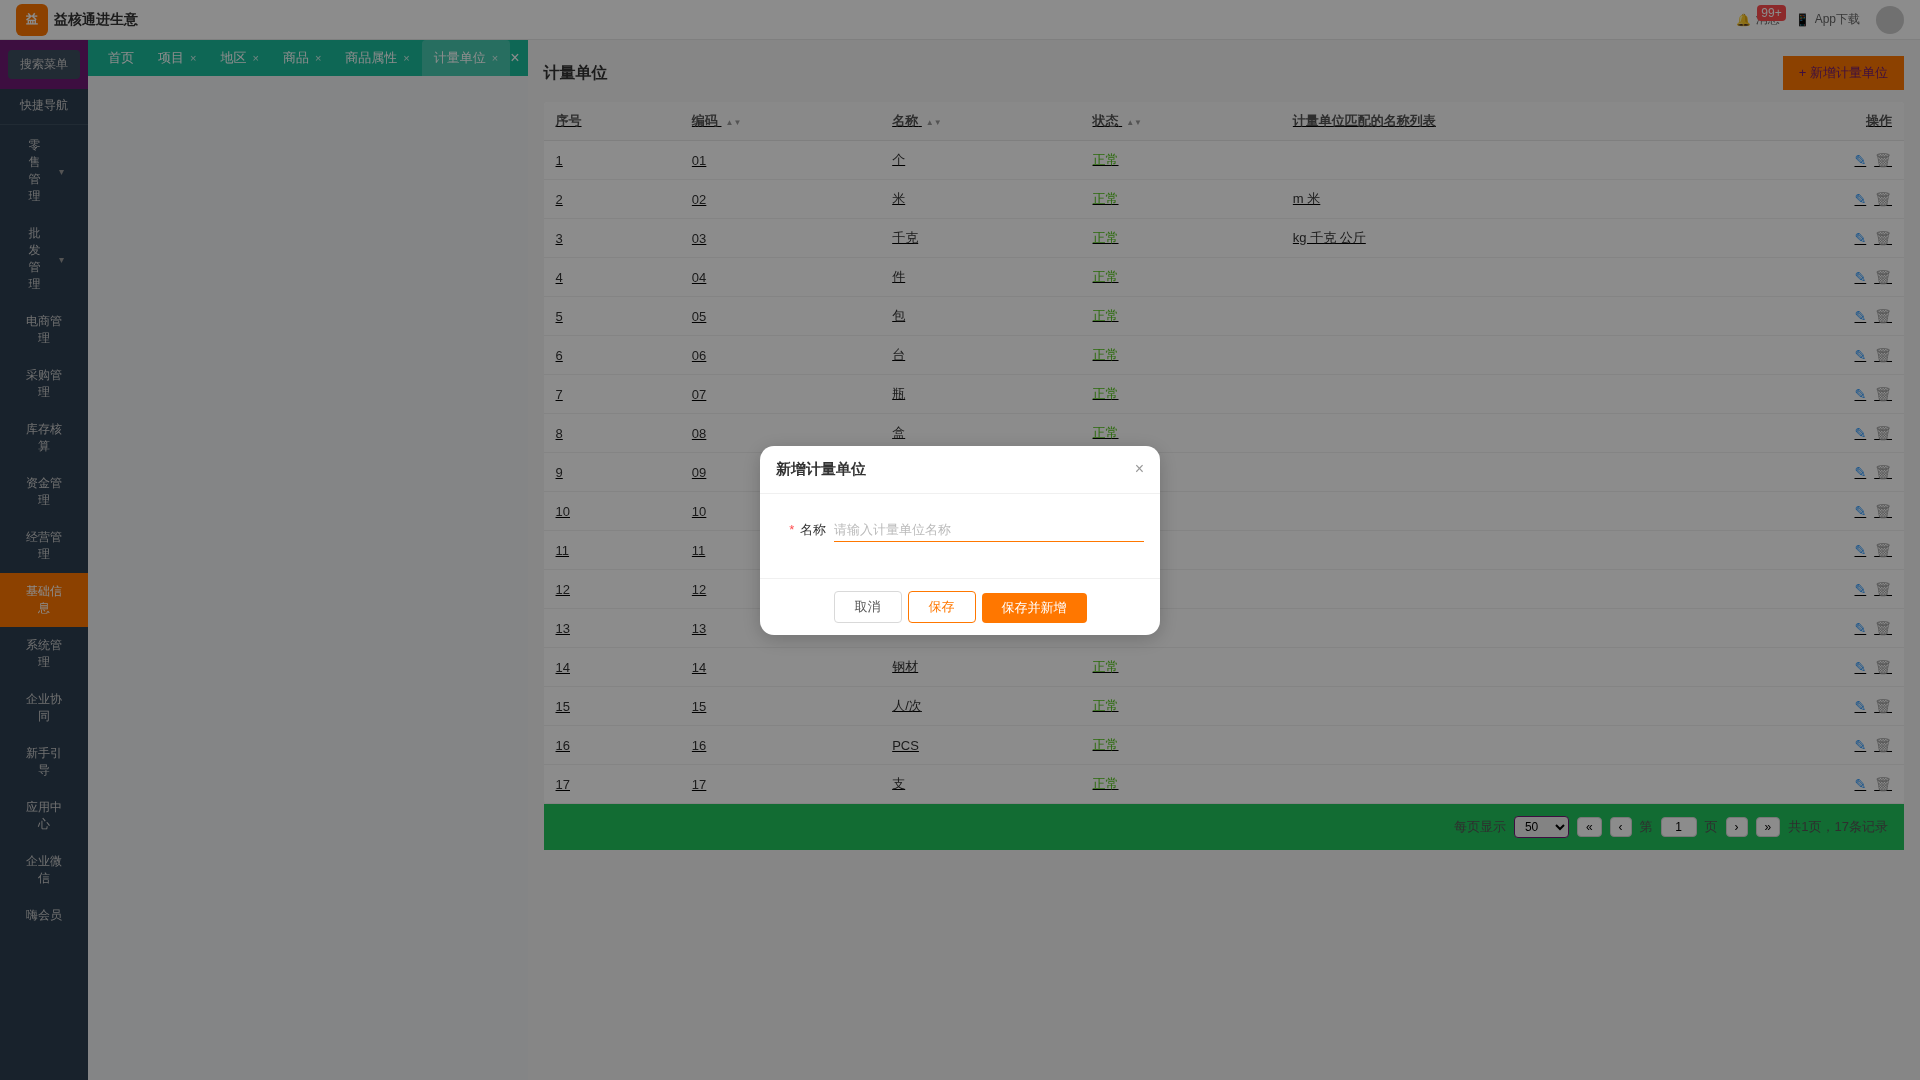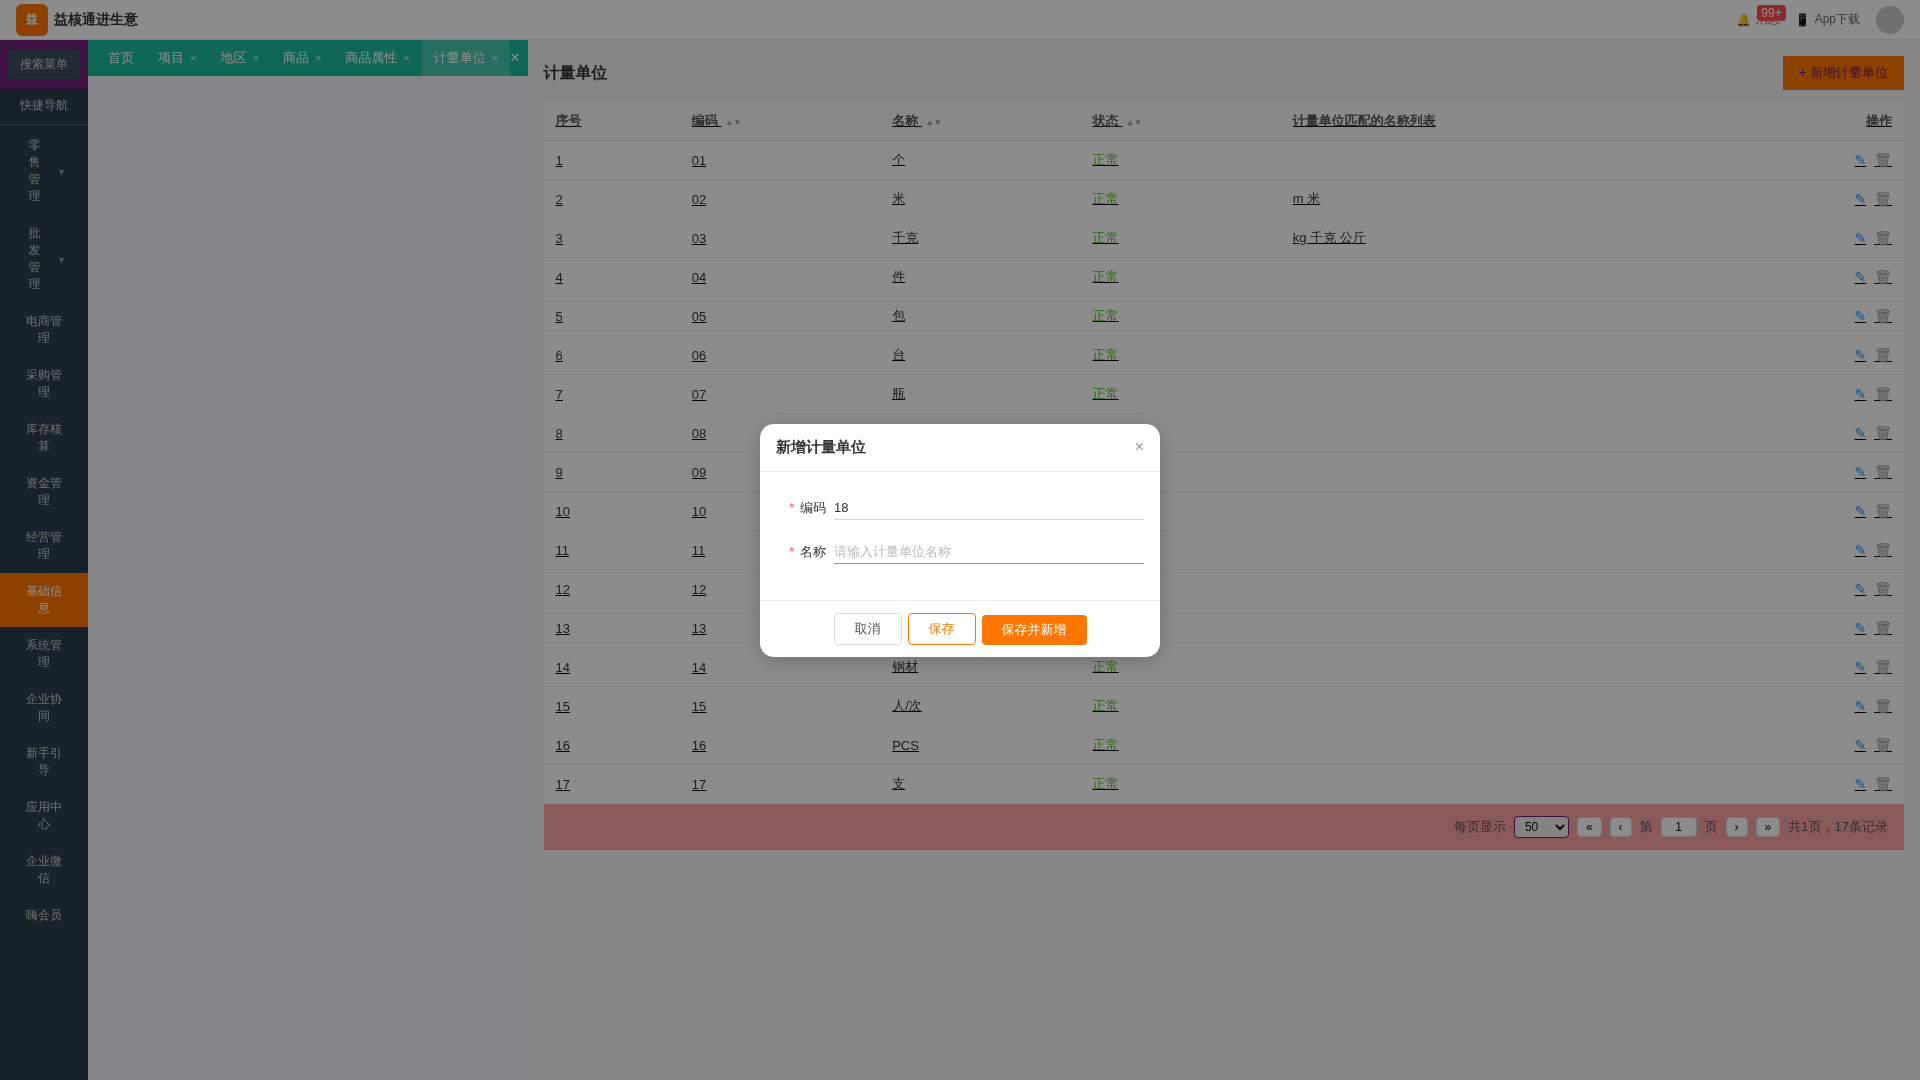--- a/index.html
+++ b/index.html
@@ -160,21 +160,21 @@
     .action-btns { display: flex; gap: 8px; }
     .action-edit { color: #1890ff; cursor: pointer; font-size: 14px; }
     .action-delete { color: #999; cursor: pointer; font-size: 14px; }
 
     
     .pagination {
       display: flex;
       align-items: center;
       justify-content: flex-end;
       padding: 12px 16px;
-      background: #fca5a5;
+      background: #22c55e;
       gap: 8px;
       font-size: 13px;
       color: #555;
     }
     .page-size-select {
       border: 1px solid #701a75;
       border-radius: 4px;
       padding: 2px 6px;
       font-size: 12px;
     }
@@ -655,27 +655,20 @@
 <div class="overlay">
   <div class="modal">
     <div class="modal-header">
       <span class="modal-title">新增计量单位</span>
       <span class="modal-close">×</span>
     </div>
     <div class="modal-body">
       <div class="form-item">
         <label class="form-label">
           <span class="required">*</span>
-          <span>编码</span>
-        </label>
-        <input class="form-input" type="text" value="18" style="">
-      </div>
-      <div class="form-item">
-        <label class="form-label">
-          <span class="required">*</span>
           <span>名称</span>
         </label>
         <input class="form-input focused" type="text" placeholder="请输入计量单位名称" style="">
       </div>
     </div>
     <div class="modal-footer">
       <button class="btn-cancel">取消</button>
       <button class="btn-save">保存</button>
       <button class="btn-save-new">保存并新增</button>
     </div>

